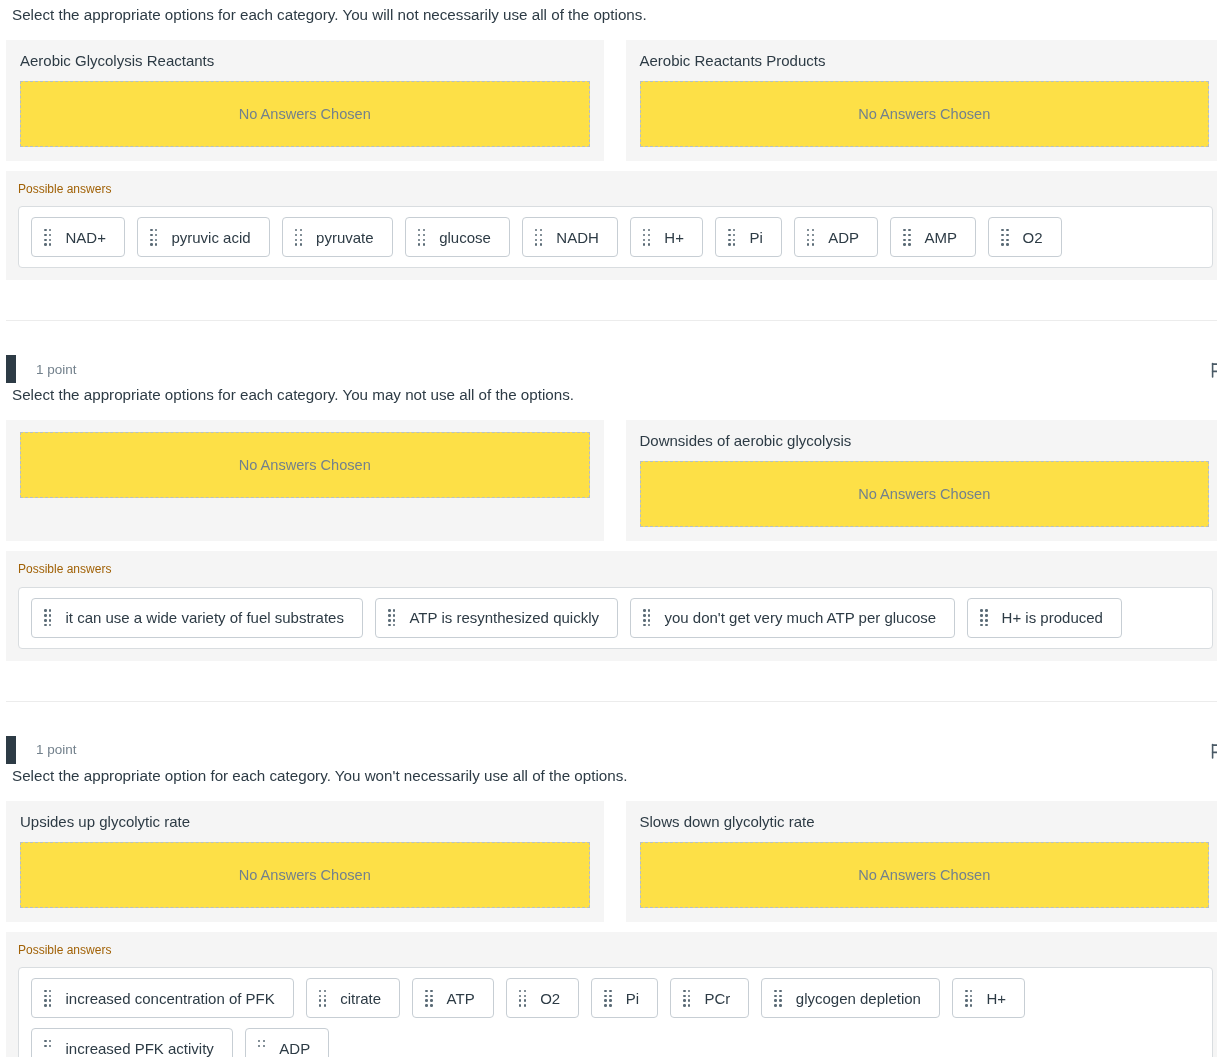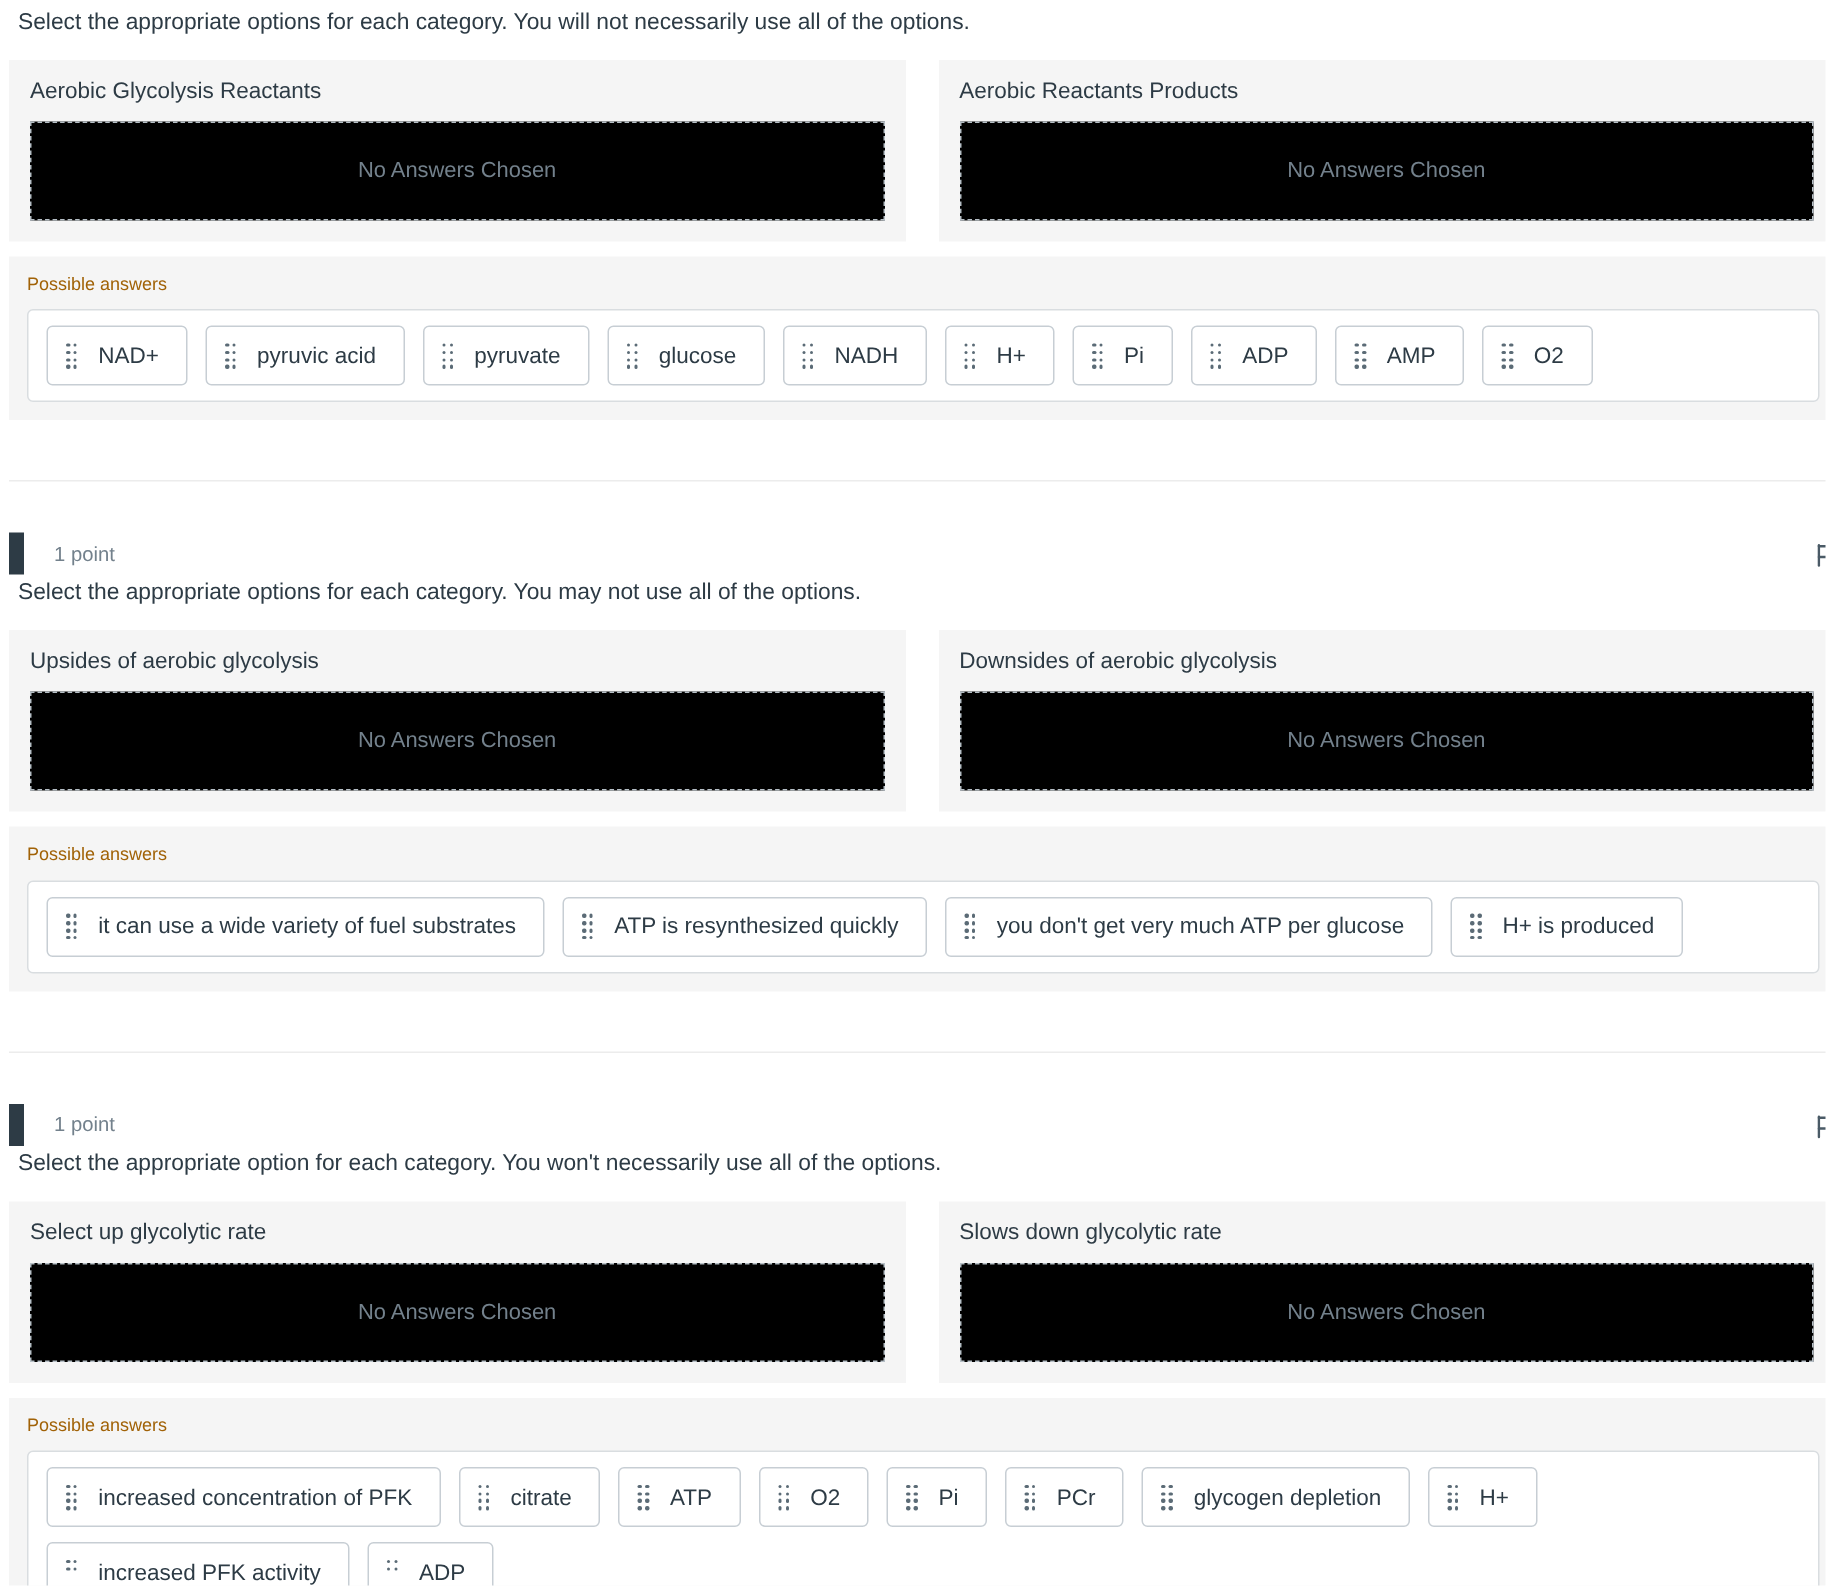--- a/index.html
+++ b/index.html
@@ -71,21 +71,21 @@
     min-width: 0;
   }
   .category-title {
     font-size: 15px;
     color: #2d3b45;
     margin-bottom: 11px;
     line-height: 1.2;
   }
   .dropzone {
     border: 1px dashed #b6bfc6;
-    background: #000000;
+    background: #fde047;
     height: 66px;
     display: flex;
     align-items: center;
     justify-content: center;
     box-sizing: border-box;
   }
   .dropzone-text {
     font-size: 14.6px;
     color: #73818c;
   }
@@ -329,21 +329,20 @@
           <span class="flag-icon">
             <svg viewBox="0 0 16 16" width="18" height="18" fill="none" stroke="currentColor" stroke-width="1.4" stroke-linecap="round" stroke-linejoin="round">
               <path d="M3.2 14.2 L3.2 2.2"></path>
               <path d="M3.2 2.8 L12.6 2.8 L10.2 6.0 L12.6 9.2 L3.2 9.2"></path>
             </svg>
           </span>
         </div>
         <div class="prompt">Select the appropriate options for each category. You may not use all of the options.</div>
         <div class="categories">
           <div class="category-panel">
-            <div class="category-title">Upsides of aerobic glycolysis</div>
             <div class="dropzone">
               <span class="dropzone-text">No Answers Chosen</span>
             </div>
           </div>
           <div class="category-panel">
             <div class="category-title">Downsides of aerobic glycolysis</div>
             <div class="dropzone">
               <span class="dropzone-text">No Answers Chosen</span>
             </div>
           </div>
@@ -416,21 +415,21 @@
           <span class="flag-icon">
             <svg viewBox="0 0 16 16" width="18" height="18" fill="none" stroke="currentColor" stroke-width="1.4" stroke-linecap="round" stroke-linejoin="round">
               <path d="M3.2 14.2 L3.2 2.2"></path>
               <path d="M3.2 2.8 L12.6 2.8 L10.2 6.0 L12.6 9.2 L3.2 9.2"></path>
             </svg>
           </span>
         </div>
         <div class="prompt">Select the appropriate option for each category. You won't necessarily use all of the options.</div>
         <div class="categories">
           <div class="category-panel">
-            <div class="category-title">Select up glycolytic rate</div>
+            <div class="category-title">Upsides up glycolytic rate</div>
             <div class="dropzone">
               <span class="dropzone-text">No Answers Chosen</span>
             </div>
           </div>
           <div class="category-panel">
             <div class="category-title">Slows down glycolytic rate</div>
             <div class="dropzone">
               <span class="dropzone-text">No Answers Chosen</span>
             </div>
           </div>

